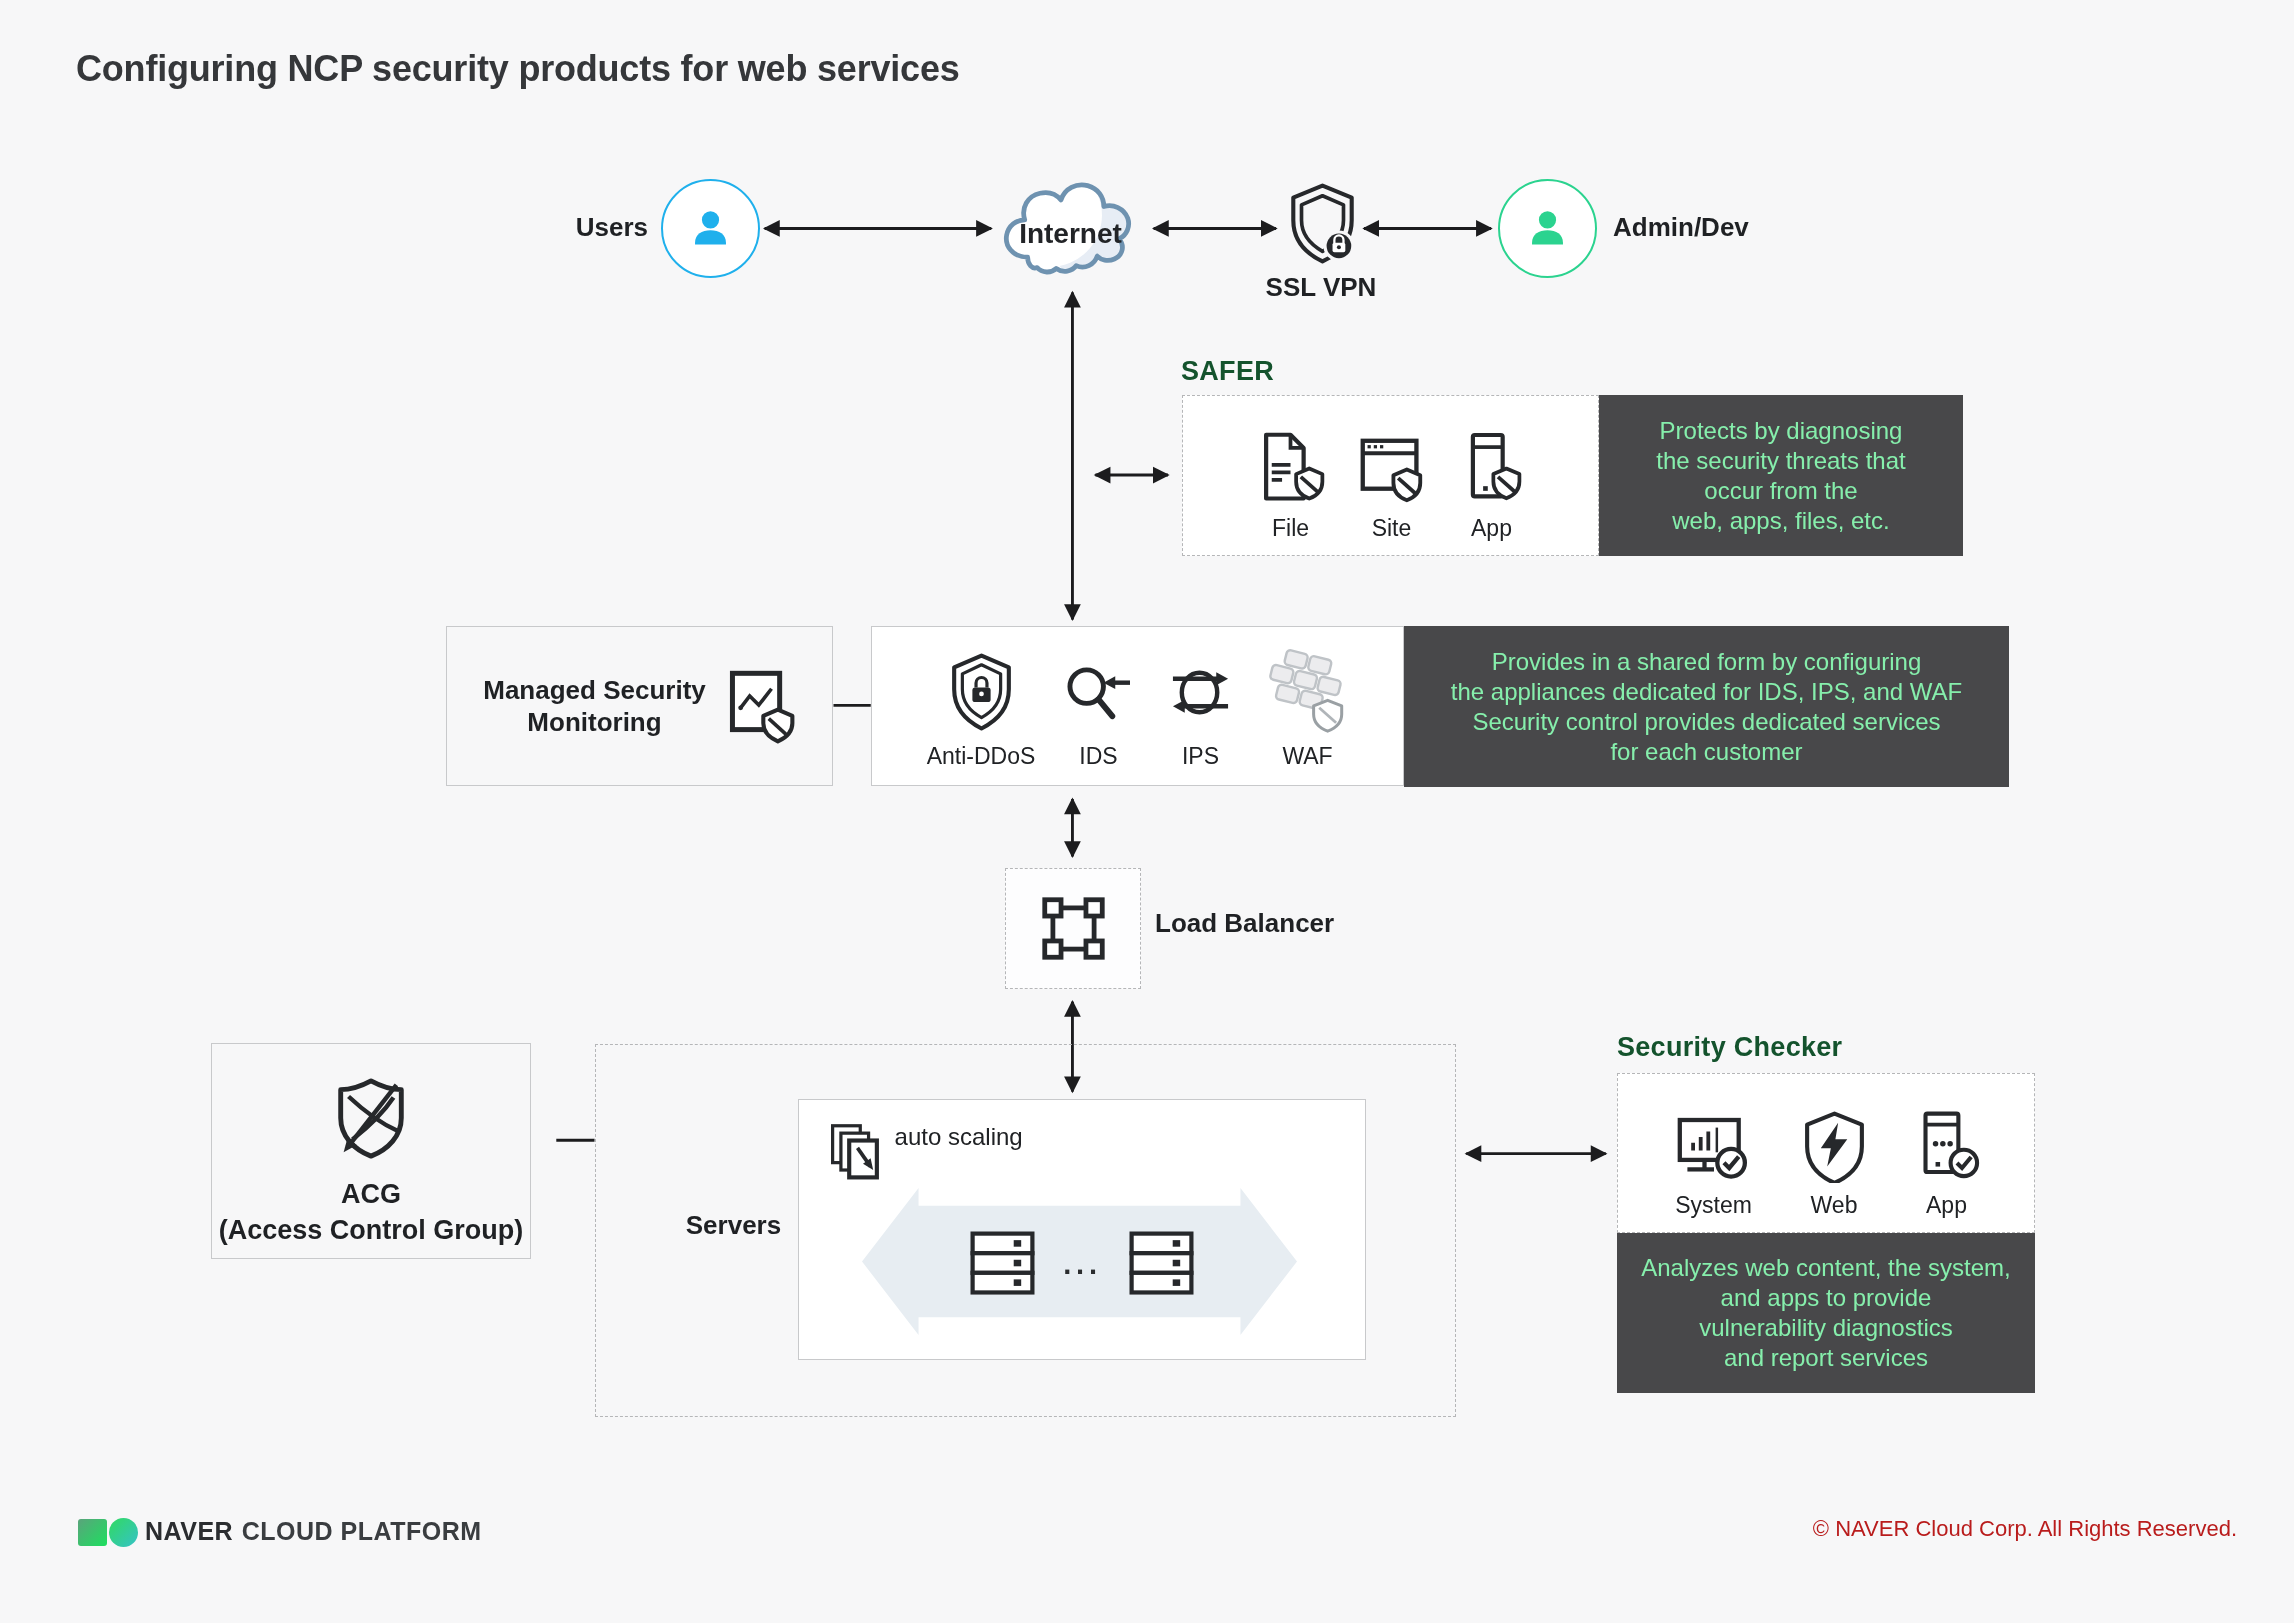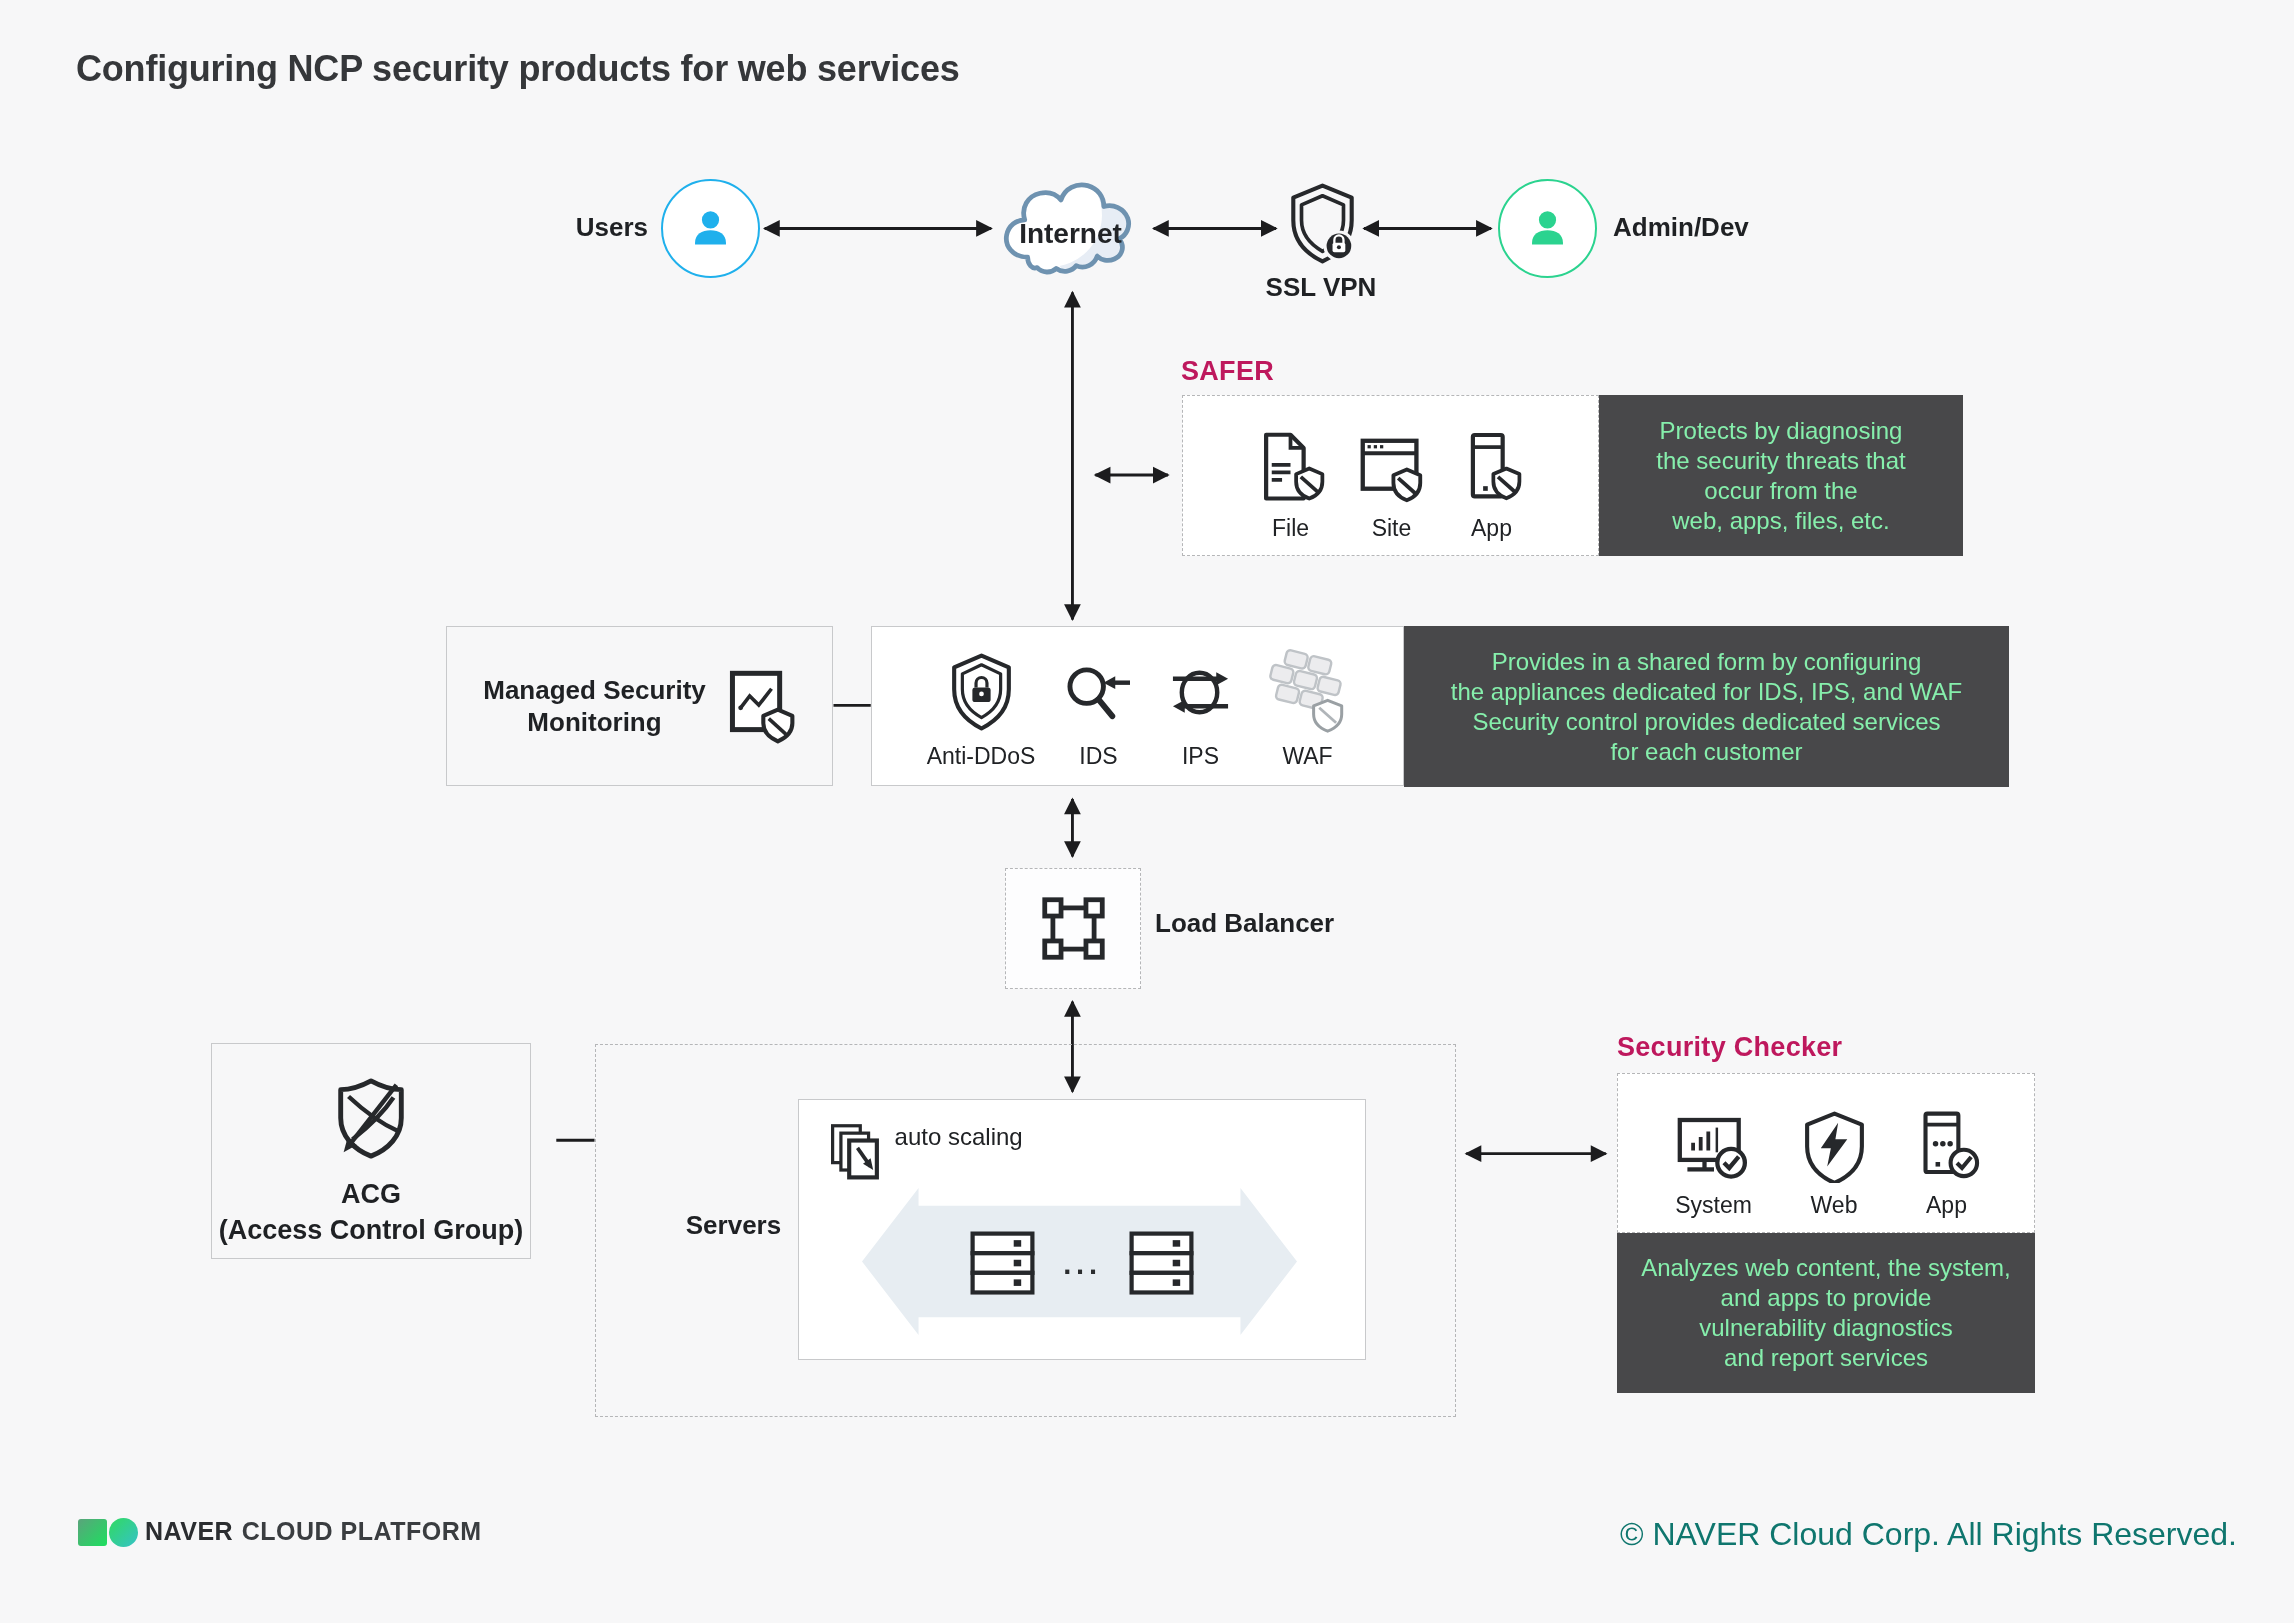--- a/index.html
+++ b/index.html
@@ -8,40 +8,40 @@
     --box-border:#c8c9cb; --dashed-border:#b5b6b8; --ink:#26282b;
   }
   *{margin:0;padding:0;box-sizing:border-box;}
   body{font-family:"Liberation Sans",sans-serif;background:#fff;}
   #canvas{position:relative;width:2294px;height:1623px;background:var(--background);overflow:hidden;}
   .abs{position:absolute;}
   #connectors{position:absolute;left:0;top:0;pointer-events:none;}
   .title{font-size:36px;font-weight:700;color:#35373a;letter-spacing:-0.2px;}
   .node-label{font-size:26px;font-weight:600;color:#1f2124;}
   .caption{font-size:23px;font-weight:500;color:#202225;text-align:center;}
-  .section-title{font-size:27px;font-weight:600;color:#be185d;letter-spacing:0.3px;}
+  .section-title{font-size:27px;font-weight:600;color:#14532d;letter-spacing:0.3px;}
   .circle-node{width:99px;height:99px;border-radius:50%;background:#fff;display:flex;align-items:center;justify-content:center;}
   .circle-node.blue{border:2.9px solid var(--users-blue);}
   .circle-node.green{border:2.9px solid var(--admin-green);}
   .dark-panel{background:var(--dark-panel);color:#86efac;display:flex;align-items:center;justify-content:center;text-align:center;font-size:24px;font-weight:500;line-height:30px;white-space:pre-line;}
   .dashed-box{border:1.9px dashed var(--dashed-border);}
   .solid-box{border:1.9px solid var(--box-border);}
   .white{background:#fff;}
   .icon-row{display:flex;justify-content:center;align-items:flex-end;height:100%;}
   .icon-item{display:flex;flex-direction:column;align-items:center;justify-content:flex-end;}
   .icon-item .caption{margin-top:8.6px;}
   .flex-center{display:flex;align-items:center;justify-content:center;}
   .prewrap{white-space:pre-line;}
   .cloud-text{position:absolute;left:0;top:5.7px;width:100%;height:100%;display:flex;align-items:center;justify-content:center;font-size:28px;font-weight:600;color:#222427;}
   .big-arrow{background:var(--light-arrow);clip-path:polygon(0 50%,13% 0,13% 12%,87% 12%,87% 0,100% 50%,87% 100%,87% 88%,13% 88%,13% 100%);}
   .dots{font-size:29px;font-weight:900;color:#2b2d2f;letter-spacing:4.8px;display:flex;align-items:center;justify-content:center;}
   .brand{display:flex;align-items:center;}
   .brand .b1{font-size:25px;font-weight:900;color:#2b2d30;letter-spacing:0.5px;}
   .brand .b2{font-size:25px;font-weight:700;color:#3a3d40;letter-spacing:0.5px;margin-left:8.6px;}
-  .copyright{font-size:32px;font-weight:400;color:#0f766e;text-align:right;}
+  .copyright{font-size:22px;font-weight:400;color:#b91c1c;text-align:right;}
   .logo-square{width:29px;height:27px;border-radius:2.9px;background:linear-gradient(135deg,#5aa47b 0%,#1ddf5f 100%);}
   .logo-circle{width:29px;height:29px;border-radius:50%;background:linear-gradient(135deg,#31da60 0%,#35c2c8 100%);}
 </style>
 </head>
 <body>
 
 <div id="canvas">
 
   <svg id="connectors" width="2294" height="1623" viewBox="0 0 2400 1698">
     <defs>

